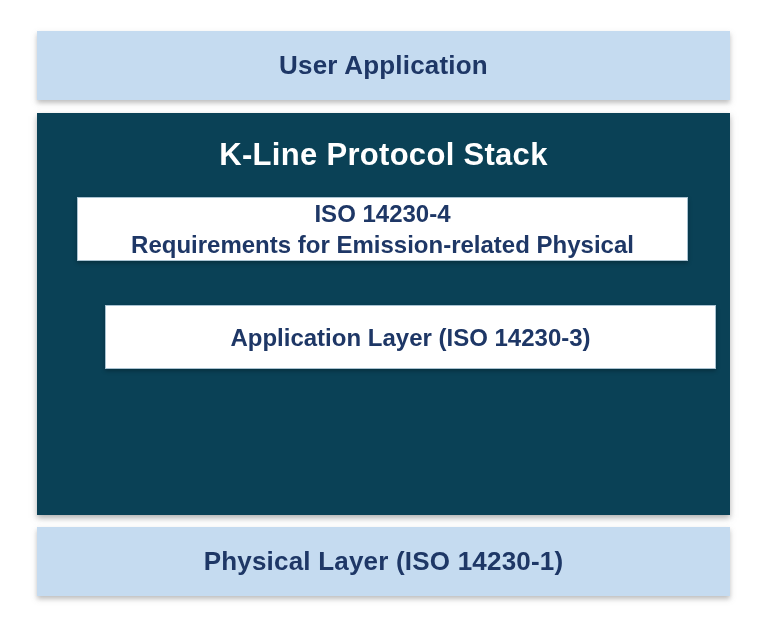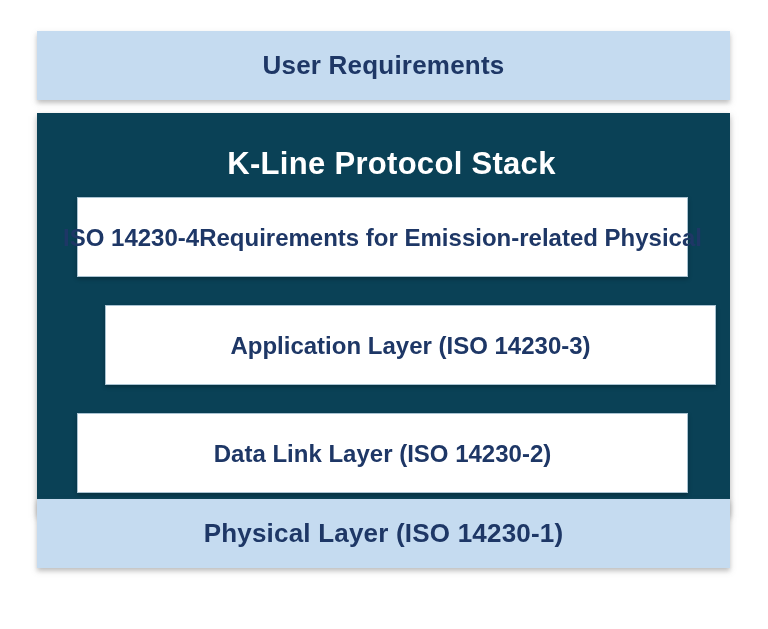--- a/index.html
+++ b/index.html
@@ -20,63 +20,62 @@
     left: 37px;
     width: 693px;
     height: 69px;
     background: var(--light-blue, #C5DBF0);
     display: flex;
     align-items: center;
     justify-content: center;
     box-shadow: 0 3px 5px rgba(125, 125, 125, 0.5);
   }
   .top-bar { top: 31px; }
-  .bottom-bar { top: 499px; text-align: center; }
+  .bottom-bar { top: 527px; text-align: center; }
   .bar-label {
     font-weight: 700;
     font-size: 26px;
     color: var(--navy-text, #1E3766);
     letter-spacing: 0.2px;
     white-space: nowrap;
   }
   .stack {
     position: absolute;
     left: 37px;
     top: 113px;
     width: 693px;
     height: 402px;
     background: var(--dark-teal, #0A4156);
     box-shadow: 0 3px 6px rgba(110, 110, 110, 0.55);
   }
   .stack-title {
     position: absolute;
-    top: 9px;
+    top: 0;
     left: 0;
     width: 100%;
     height: 84px;
     display: flex;
     align-items: center;
     justify-content: center;
     color: #ffffff;
     font-weight: 700;
     font-size: 31px;
     letter-spacing: 0.3px;
     white-space: nowrap;
-    margin-left: 8px;
   }
   .layer {
     position: absolute;
     left: 40px;
     width: 611px;
-    height: 80px;
+    height: 64px;
     background: var(--layer-white, #ffffff);
     border: 1px solid #a9c3d2;
     box-sizing: border-box;
     display: flex;
-    flex-direction: row;
+    flex-direction: column;
     align-items: center;
     justify-content: center;
     text-align: center;
     box-shadow: 0 2px 4px rgba(0, 0, 0, 0.28);
   }
   .layer-1 { top: 84px; }
   .layer-2 { top: 192px; margin-left: 28px; }
   .layer-3 { top: 300px; }
   .layer-line {
     font-weight: 700;
@@ -85,37 +84,34 @@
     color: var(--navy-text, #1E3766);
     white-space: nowrap;
   }
 </style>
 </head>
 <body>
 
 <div class="canvas">
 
   <div class="bar top-bar">
-    <span class="bar-label">User Requirements</span>
+    <span class="bar-label">User Application</span>
   </div>
 
   <div class="stack">
     <div class="stack-title">K-Line Protocol Stack</div>
 
     <div class="layer layer-1">
       <span class="layer-line">ISO 14230-4</span>
       <span class="layer-line">Requirements for Emission-related Physical</span>
     </div>
 
     <div class="layer layer-2">
       <span class="layer-line">Application Layer (ISO 14230-3)</span>
     </div>
 
-    <div class="layer layer-3">
-      <span class="layer-line">Data Link Layer (ISO 14230-2)</span>
-    </div>
   </div>
 
   <div class="bar bottom-bar">
     <span class="bar-label">Physical Layer (ISO 14230-1)</span>
   </div>
 
 </div>
 
 </body></html>

